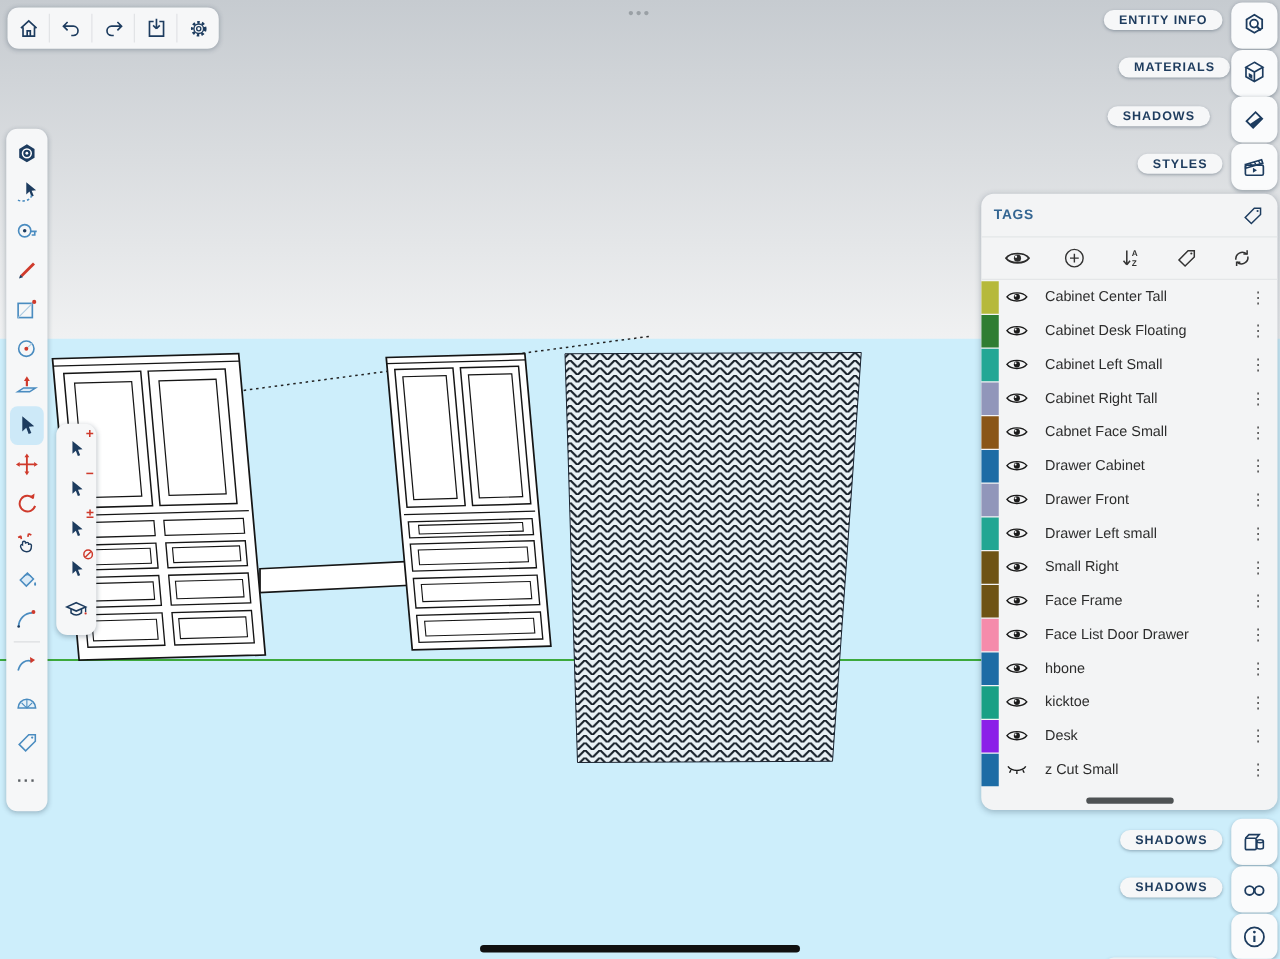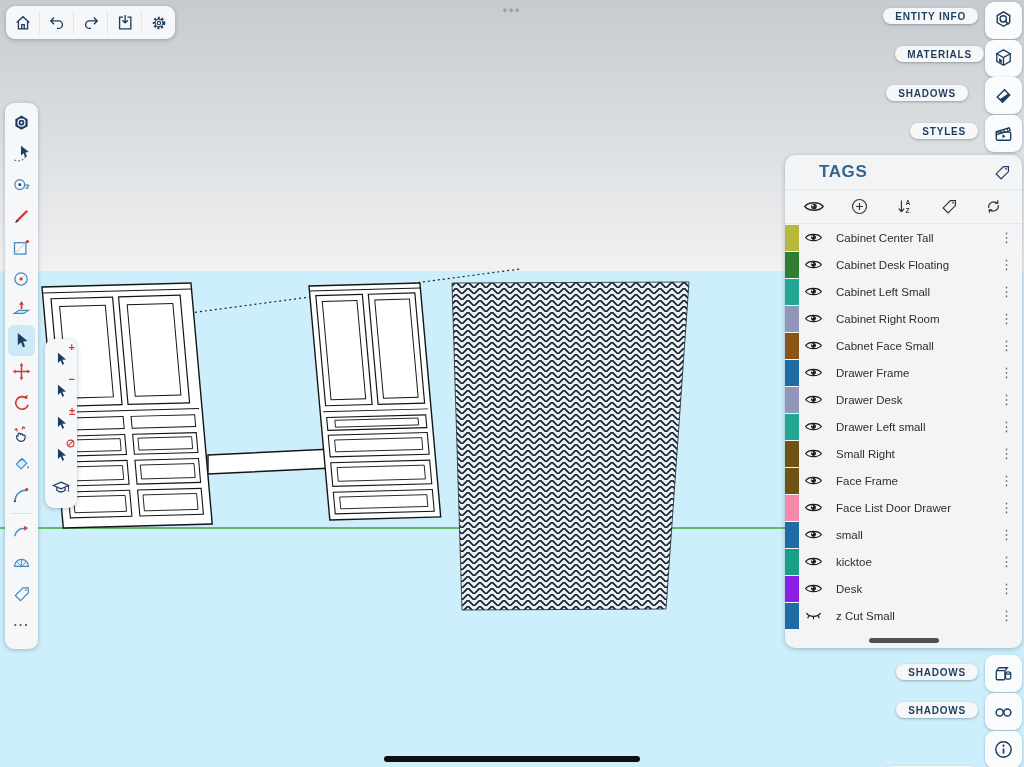--- a/index.html
+++ b/index.html
@@ -18,21 +18,21 @@
   .pill{position:absolute;height:16px;border-radius:10px;background:#f6f7f8;
         box-shadow:0 1px 2.5px rgba(30,50,70,.35);display:flex;align-items:center;
         padding:0 12px;font-size:10px;font-weight:bold;letter-spacing:.8px;color:#1e3c5e;
         white-space:nowrap;}
   .sq{position:absolute;right:2px;width:37px;height:37px;border-radius:9px;background:#fafbfc;
       box-shadow:0 1px 3px rgba(30,50,70,.3);display:flex;align-items:center;justify-content:center;}
   
   .tags{position:absolute;left:785px;top:155px;width:237px;height:493px;background:#f3f4f5;
         border-radius:10px;box-shadow:0 1px 5px rgba(30,50,70,.3);overflow:hidden;}
   .tags-header{height:34px;display:flex;align-items:center;padding:0 10px;}
-  .tags-title{font-size:17px;font-weight:bold;letter-spacing:.6px;color:#336592;margin-left:24px;}
+  .tags-title{font-size:11px;font-weight:bold;letter-spacing:.6px;color:#336592;}
   .tags-header-icon{margin-left:auto;}
   .tags-toolbar{height:33px;display:flex;align-items:center;justify-content:space-around;
                 border-top:1px solid #e4e6e8;border-bottom:1px solid #e4e6e8;padding:0 6px;}
   .tag-row{height:27px;display:flex;align-items:center;}
   .swatch{width:14px;height:26px;flex:0 0 14px;}
   .row-eye{width:20px;margin-left:5px;color:#1b1b1b;display:flex;align-items:center;}
   .tag-label{margin-left:12px;font-size:11.5px;color:#2d2d2d;}
   .kebab{margin-left:auto;padding-right:9px;color:#5a5a5a;font-size:13px;line-height:1;}
   .scroll-ind{position:absolute;bottom:5px;left:50%;transform:translateX(-50%);
               width:70px;height:5px;border-radius:3px;background:#4e5254;}
@@ -326,51 +326,51 @@
       <span class="tag-label">Cabinet Left Small</span>
       <span class="kebab">⋮</span>
     </div>
     <div class="tag-row">
       <span class="swatch" style="background-color: rgb(145, 150, 186);"></span>
       <span class="row-eye">
           <svg width="19" height="13" viewBox="0 0 24 16">
             <use href="#eye-open"></use>
           </svg>
         </span>
-      <span class="tag-label">Cabinet Right Room</span>
+      <span class="tag-label">Cabinet Right Tall</span>
       <span class="kebab">⋮</span>
     </div>
     <div class="tag-row">
       <span class="swatch" style="background-color: rgb(138, 86, 23);"></span>
       <span class="row-eye">
           <svg width="19" height="13" viewBox="0 0 24 16">
             <use href="#eye-open"></use>
           </svg>
         </span>
       <span class="tag-label">Cabnet Face Small</span>
       <span class="kebab">⋮</span>
     </div>
     <div class="tag-row">
       <span class="swatch" style="background-color: rgb(29, 108, 165);"></span>
       <span class="row-eye">
           <svg width="19" height="13" viewBox="0 0 24 16">
             <use href="#eye-open"></use>
           </svg>
         </span>
-      <span class="tag-label">Drawer Frame</span>
+      <span class="tag-label">Drawer Cabinet</span>
       <span class="kebab">⋮</span>
     </div>
     <div class="tag-row">
       <span class="swatch" style="background-color: rgb(145, 150, 186);"></span>
       <span class="row-eye">
           <svg width="19" height="13" viewBox="0 0 24 16">
             <use href="#eye-open"></use>
           </svg>
         </span>
-      <span class="tag-label">Drawer Desk</span>
+      <span class="tag-label">Drawer Front</span>
       <span class="kebab">⋮</span>
     </div>
     <div class="tag-row">
       <span class="swatch" style="background-color: rgb(33, 166, 147);"></span>
       <span class="row-eye">
           <svg width="19" height="13" viewBox="0 0 24 16">
             <use href="#eye-open"></use>
           </svg>
         </span>
       <span class="tag-label">Drawer Left small</span>
@@ -406,21 +406,21 @@
       <span class="tag-label">Face List Door Drawer</span>
       <span class="kebab">⋮</span>
     </div>
     <div class="tag-row">
       <span class="swatch" style="background-color: rgb(29, 108, 165);"></span>
       <span class="row-eye">
           <svg width="19" height="13" viewBox="0 0 24 16">
             <use href="#eye-open"></use>
           </svg>
         </span>
-      <span class="tag-label">small</span>
+      <span class="tag-label">hbone</span>
       <span class="kebab">⋮</span>
     </div>
     <div class="tag-row">
       <span class="swatch" style="background-color: rgb(24, 160, 133);"></span>
       <span class="row-eye">
           <svg width="19" height="13" viewBox="0 0 24 16">
             <use href="#eye-open"></use>
           </svg>
         </span>
       <span class="tag-label">kicktoe</span>

